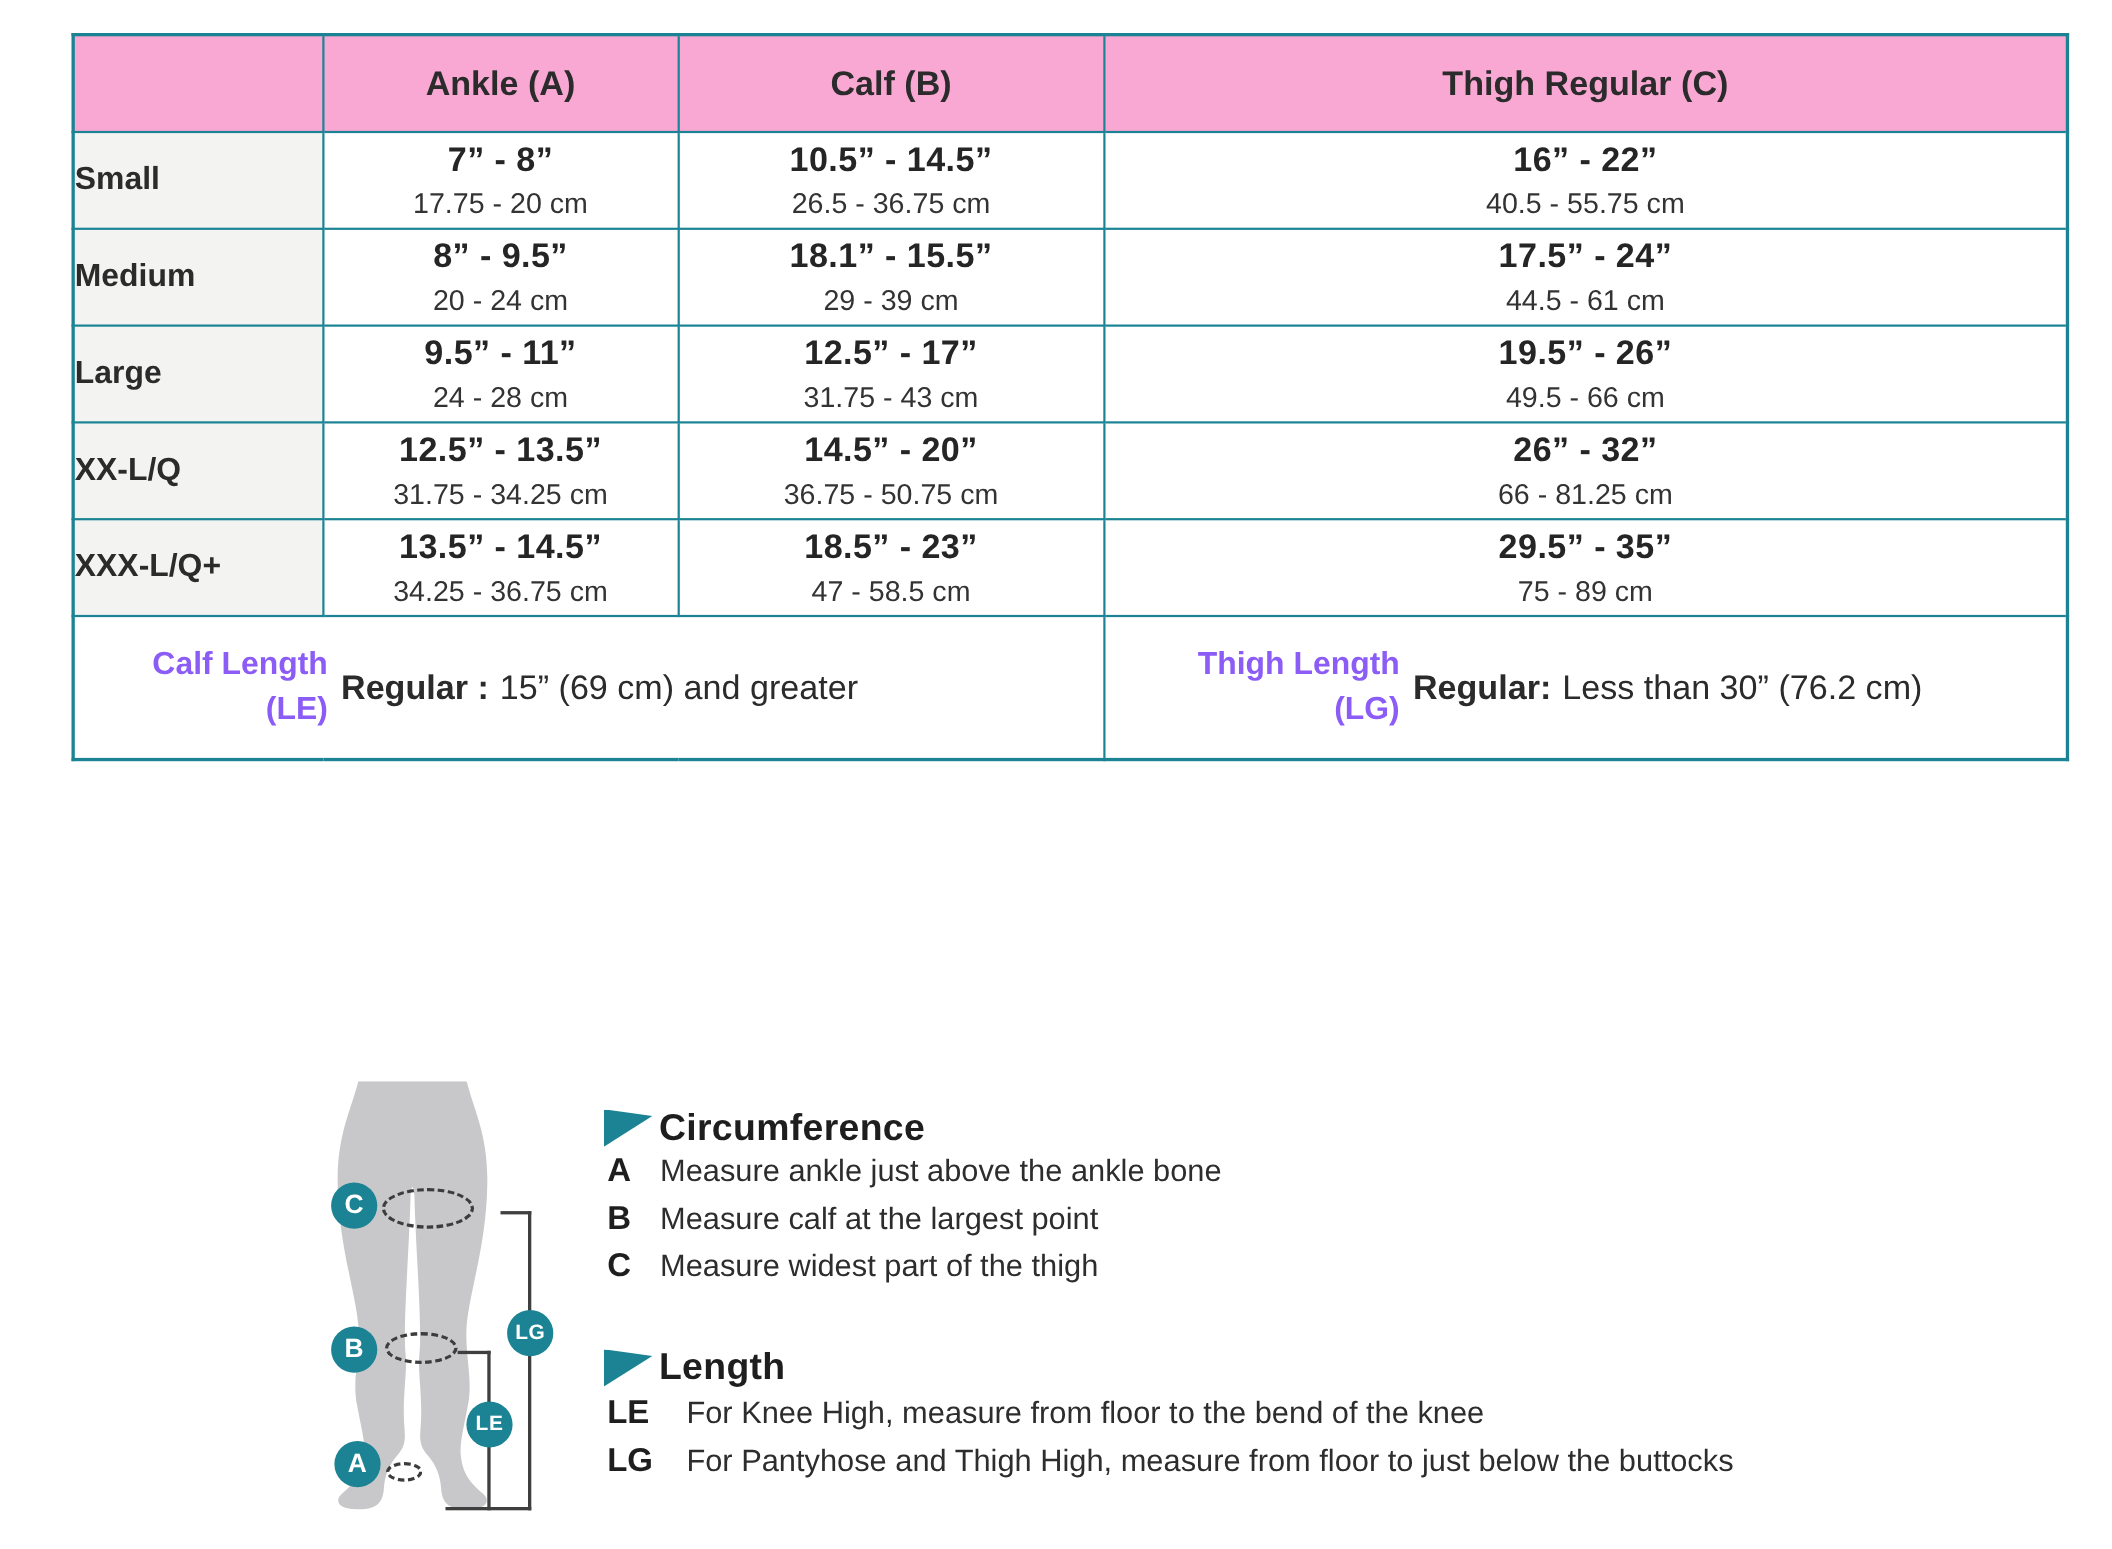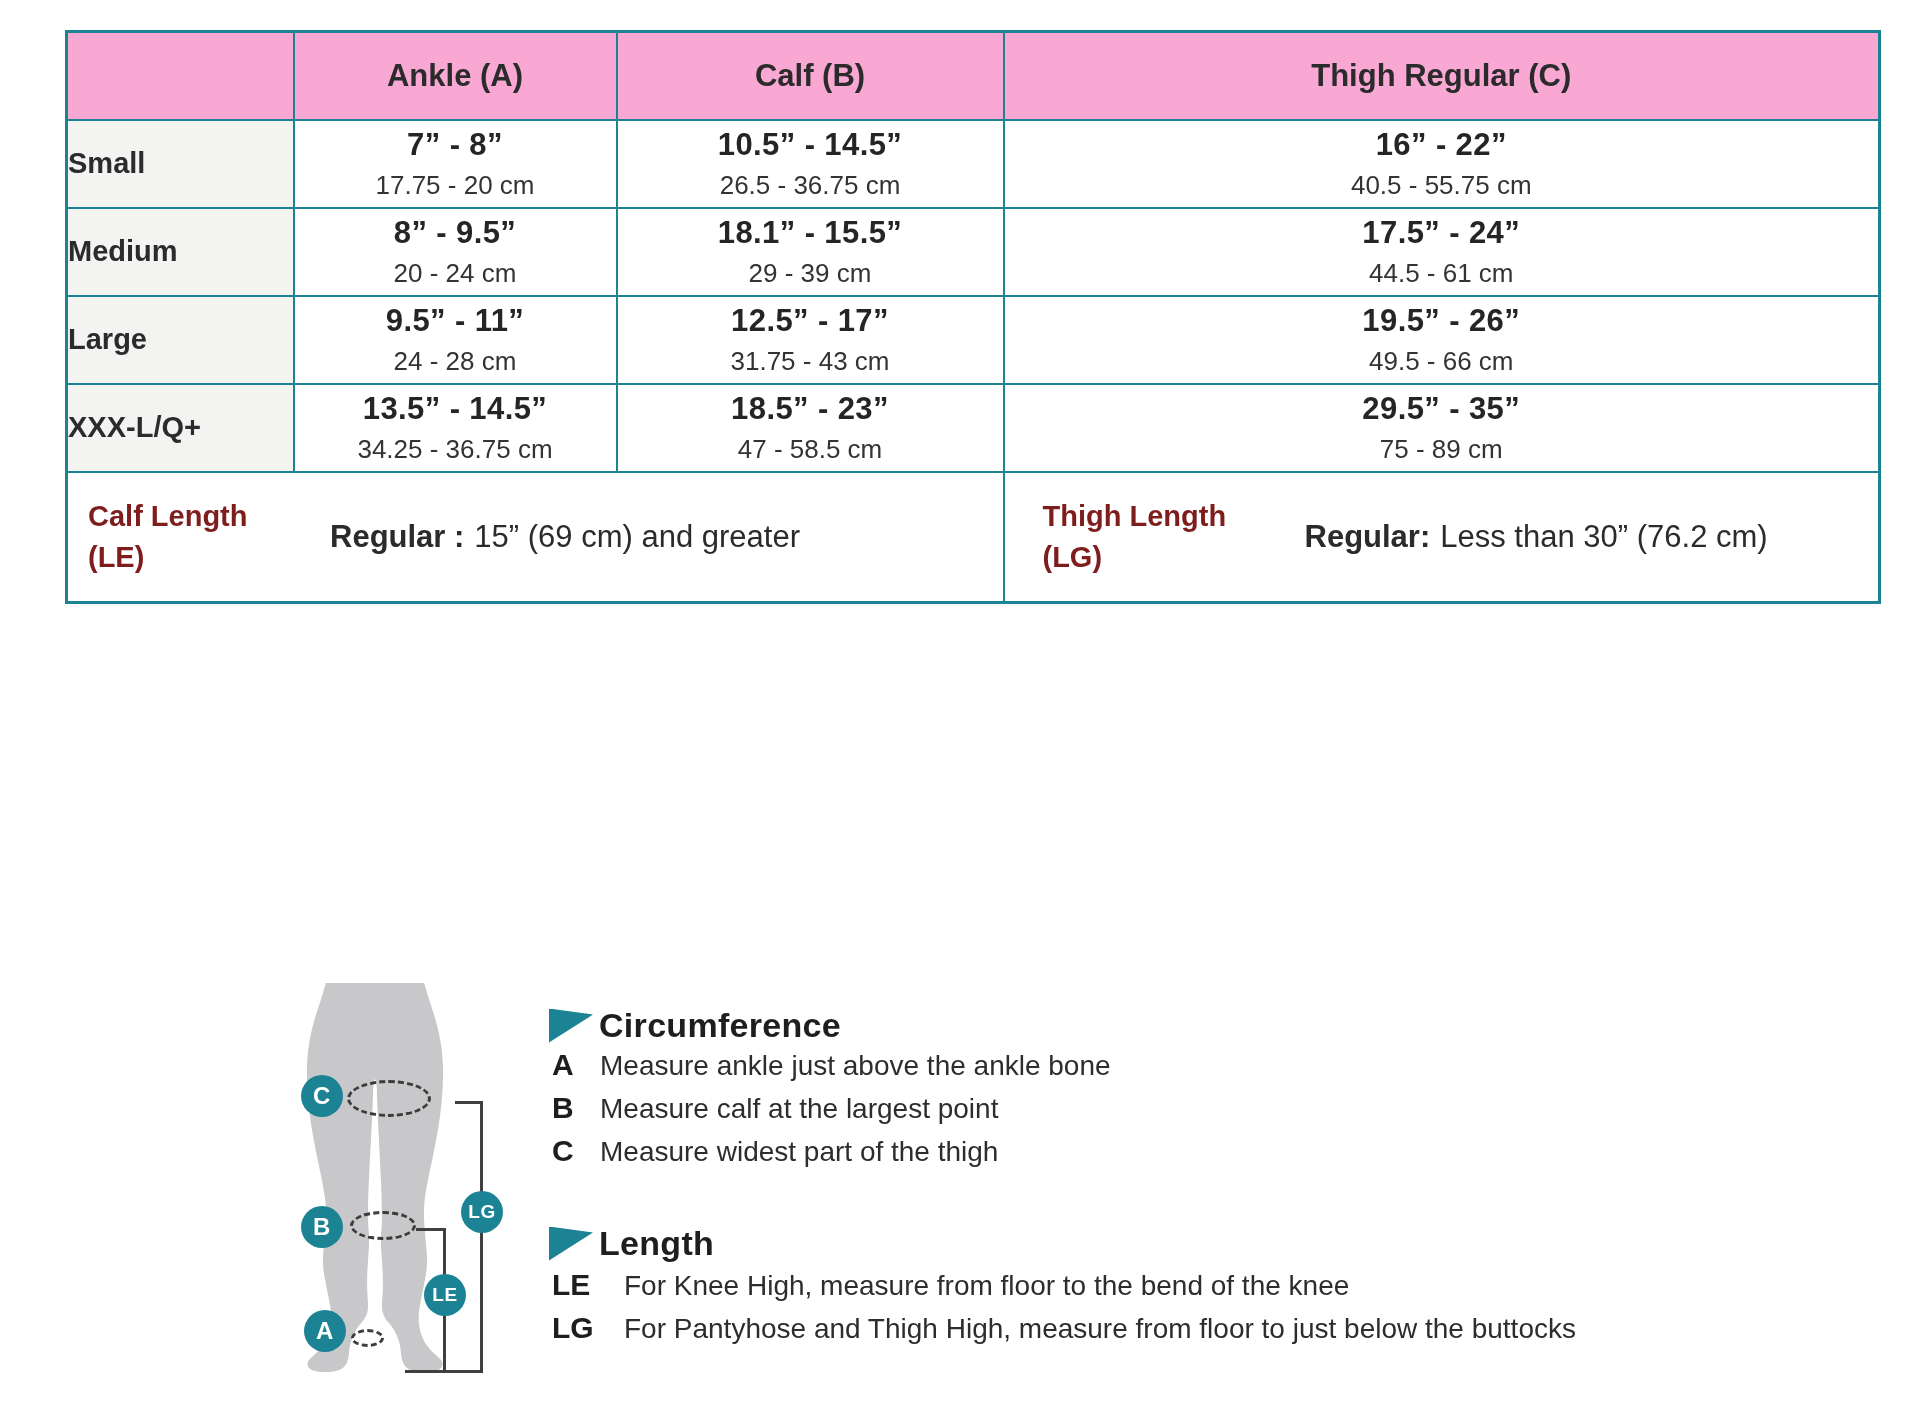--- a/index.html
+++ b/index.html
@@ -23,21 +23,21 @@
   .size-table tr.hdr{height:88px;}
   .size-table tr.szrow{height:88px;}
   .size-table tr.ftr{height:131px;}
   .hcell{background:#f9a8d4;font-weight:bold;font-size:31px;text-align:center;color:#2b2b2b;}
   .rlabel{background:#f3f3f2;font-weight:bold;font-size:29px;text-align:left;padding-left:18px;color:#2b2b2b;}
   .vcell{text-align:center;background:#fff;}
   .vcell .in{font-weight:bold;font-size:31px;letter-spacing:.4px;color:#252525;}
   .vcell .cm{font-size:26px;margin-top:7px;color:#333;}
   td.footcell{background:#fff;}
   .foot{display:flex;align-items:center;height:100%;}
-  .flabel{text-align:left;font-weight:bold;font-size:29px;line-height:1.4;color:#7f1d1d;padding-left:20px;}
+  .flabel{text-align:right;font-weight:bold;font-size:29px;line-height:1.4;color:#8b5cf6;}
   .flabel.calf{width:230px;flex:0 0 auto;}
   .flabel.thigh{width:250px;margin-left:18px;flex:0 0 auto;}
   .ftext{font-size:31px;color:#2b2b2b;}
   .ftext .b{font-weight:bold;}
   .ftext .r{margin-left:10px;}
   .foot .ftext{margin-left:12px;}
   
   .legs-svg{position:absolute;left:290px;top:983px;width:170px;height:397px;}
   .dash-ellipse{position:absolute;border:3px dashed #3c3c3c;border-radius:50%;box-sizing:border-box;}
   #ell-c{left:347px;top:1080px;width:84px;height:37px;}
@@ -136,20 +136,35 @@
       <div class="in">12.5” - 17”</div>
       <div class="cm">31.75 - 43 cm</div>
     </td>
     <td class="vcell">
       <div class="in">19.5” - 26”</div>
       <div class="cm">49.5 - 66 cm</div>
     </td>
   </tr>
 
 
+  <tr class="szrow">
+    <td class="rlabel">XX-L/Q</td>
+    <td class="vcell">
+      <div class="in">12.5” - 13.5”</div>
+      <div class="cm">31.75 - 34.25 cm</div>
+    </td>
+    <td class="vcell">
+      <div class="in">14.5” - 20”</div>
+      <div class="cm">36.75 - 50.75 cm</div>
+    </td>
+    <td class="vcell">
+      <div class="in">26” - 32”</div>
+      <div class="cm">66 - 81.25 cm</div>
+    </td>
+  </tr>
 
   <tr class="szrow">
     <td class="rlabel">XXX-L/Q+</td>
     <td class="vcell">
       <div class="in">13.5” - 14.5”</div>
       <div class="cm">34.25 - 36.75 cm</div>
     </td>
     <td class="vcell">
       <div class="in">18.5” - 23”</div>
       <div class="cm">47 - 58.5 cm</div>

